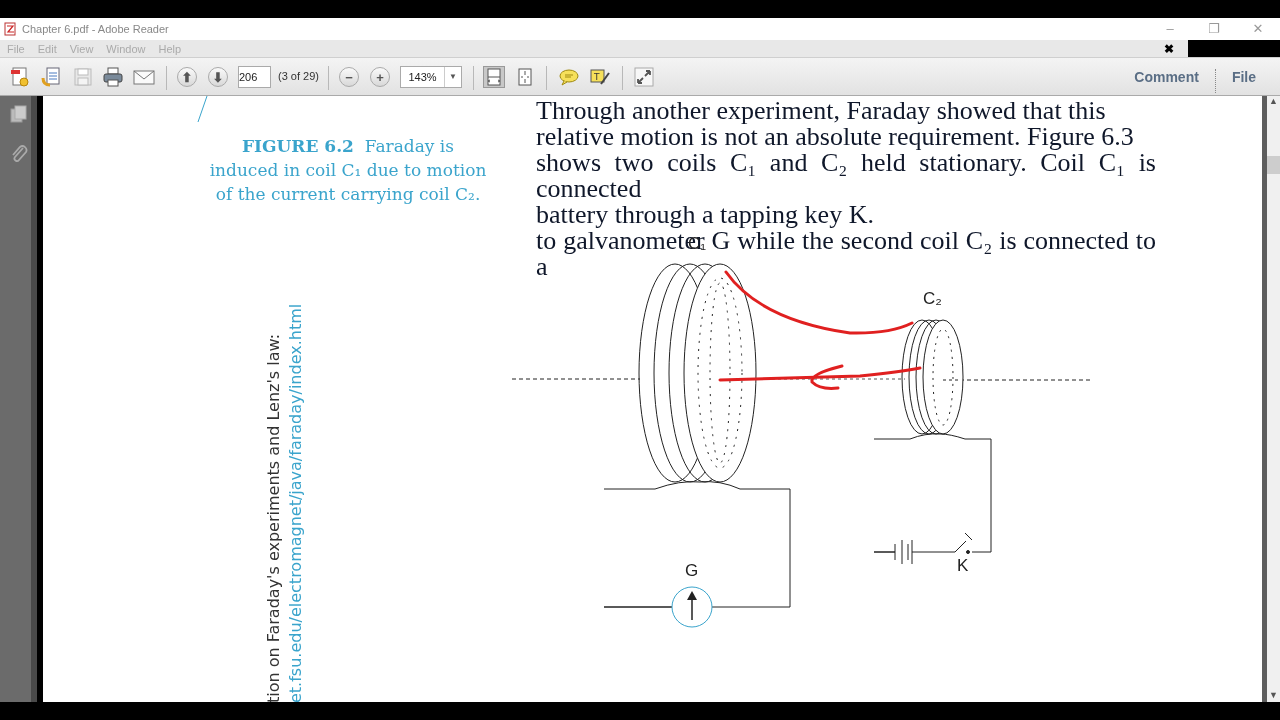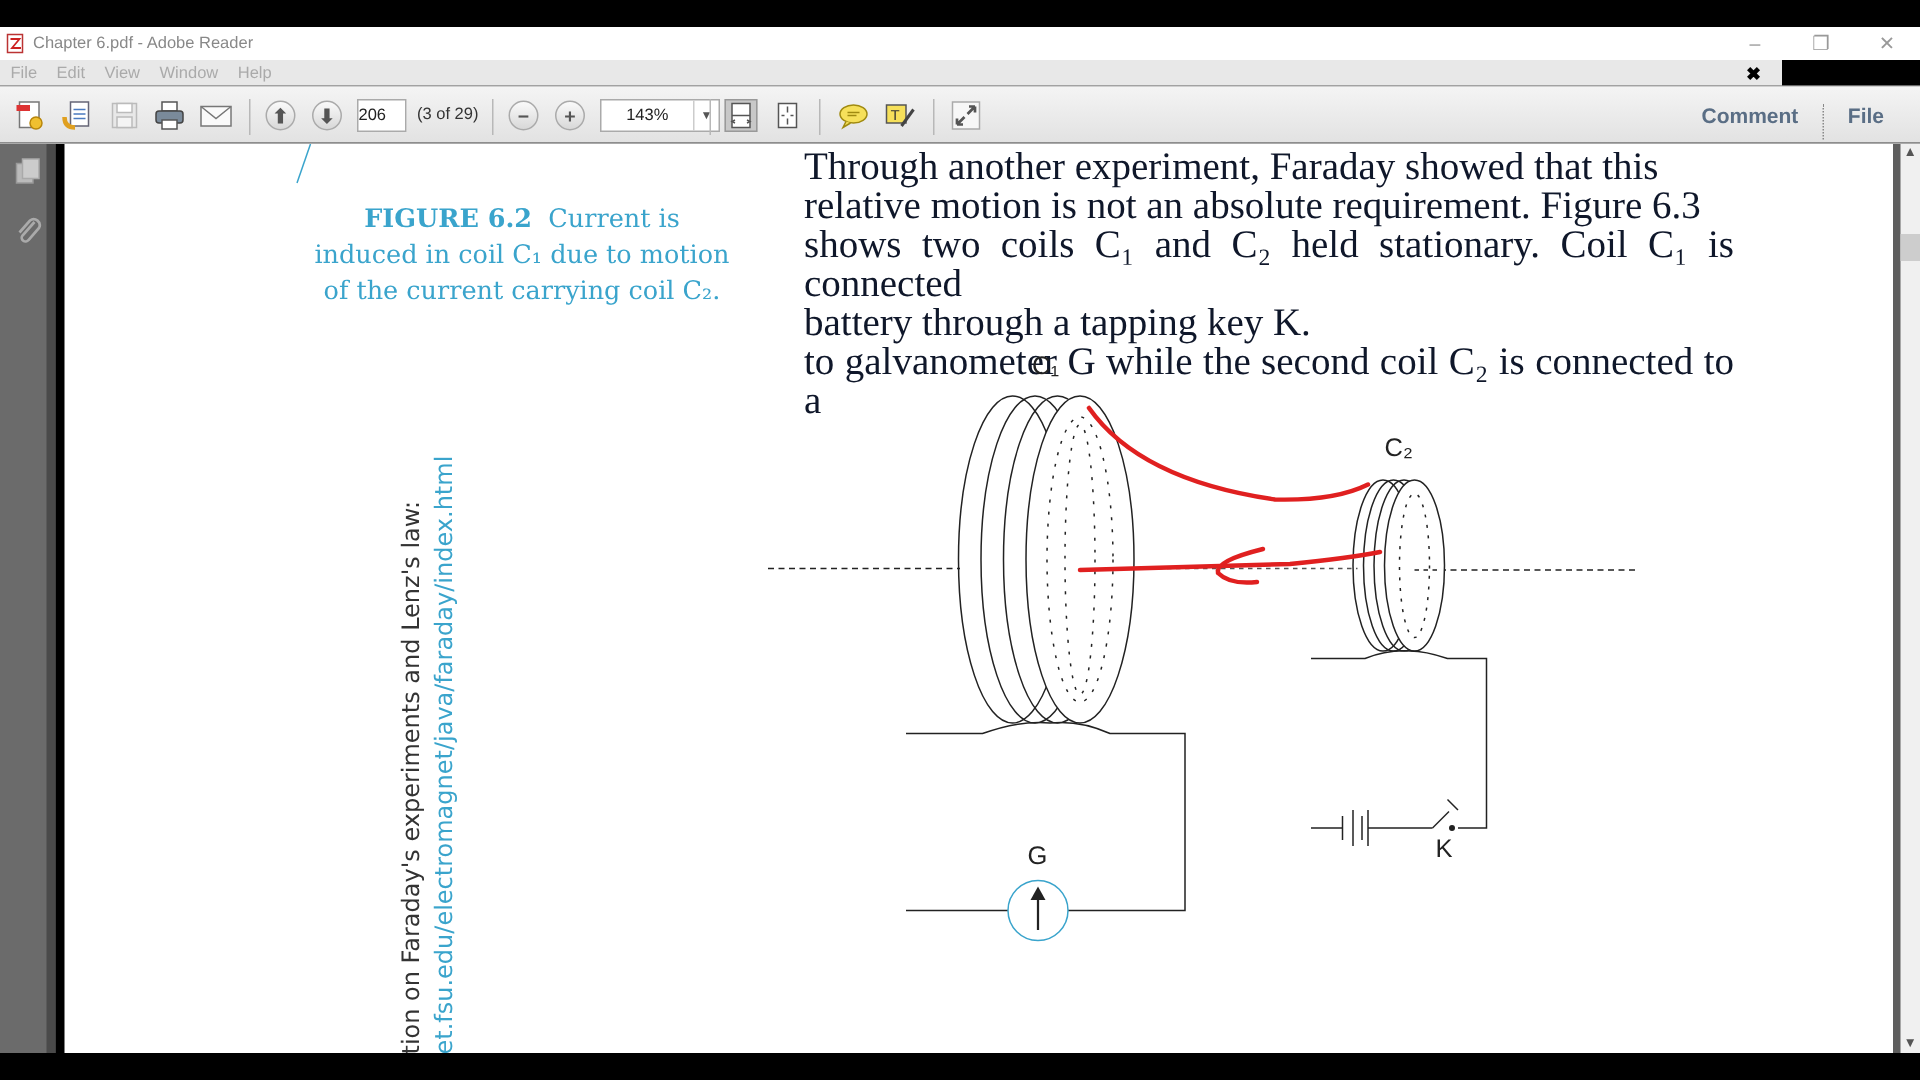--- a/index.html
+++ b/index.html
@@ -12,21 +12,21 @@
 .winctl span{width:44px;text-align:center;font-size:13px;color:#999;line-height:22px}
 .menubar{position:absolute;top:40px;left:0;width:1188px;height:17px;background:#e8e8e8;display:flex;align-items:center}
 .menubar span{font-size:11px;color:#aaa;margin-left:7px;margin-right:6px}
 .menubar .closex{position:absolute;right:8px;color:#000;font-weight:bold;font-size:12px}
 .toolbar{position:absolute;top:57px;left:0;width:1280px;height:39px;background:linear-gradient(#f4f4f4,#e2e2e2);border-bottom:1px solid #aaa;border-top:1px solid #cfcfcf}
 .tb{position:absolute;top:8px;width:22px;height:22px;display:flex;align-items:center;justify-content:center}
 .sep{position:absolute;top:8px;width:1px;height:24px;background:#b8b8b8}
 .circle-btn{width:20px;height:20px;border-radius:50%;border:1px solid #aaa;background:linear-gradient(#fafafa,#d8d8d8);display:flex;align-items:center;justify-content:center;color:#555;font-weight:bold;font-size:13px}
 .pagebox{position:absolute;top:8px;left:238px;width:33px;height:22px;background:#fff;border:1px solid #aaa;font-size:11px;line-height:20px;color:#222}
 .pagecount{position:absolute;top:12px;left:278px;font-size:11px;color:#333}
-.zoombox{position:absolute;top:8px;left:400px;width:80px;height:22px;background:#fff;border:1px solid #aaa;display:flex}
+.zoombox{position:absolute;top:8px;left:400px;width:62px;height:22px;background:#fff;border:1px solid #aaa;display:flex}
 .zoombox .val{flex:1;font-size:11px;text-align:center;line-height:20px;color:#222}
 .zoombox .dd{width:17px;border-left:1px solid #ccc;font-size:8px;color:#555;text-align:center;line-height:20px}
 .rightbtns{position:absolute;right:24px;top:11px;display:flex;align-items:flex-start}
 .rightbtns .rb{font-size:14px;font-weight:bold;color:#5a6e85}
 .rightbtns .dots{width:1px;height:24px;border-left:1px dotted #888;margin:0 16px}
 .leftpanel{position:absolute;top:96px;left:0;width:37px;height:606px;background:#6b6b6b;border-right:6px solid #4a4a4a}
 .lp-icon{position:absolute;left:9px;width:20px;height:20px}
 .docarea{position:absolute;top:96px;left:43px;width:1219px;height:606px;background:#fff;overflow:hidden}
 .scrollbar{position:absolute;top:96px;left:1262px;width:18px;height:606px;background:#f0f0f0;border-left:5px solid #5e5e5e}
 .scrollbar .up,.scrollbar .down{position:absolute;left:0;width:13px;text-align:center;font-size:9px;color:#555}
@@ -180,21 +180,21 @@
       </svg>
   </div>
 </div>
 
 <div class="docarea">
   <svg width="20" height="30" style="position:absolute;left:150px;top:0">
       <path d="M14 0 L5 26" stroke="#3aa4cc" stroke-width="1"></path>
     </svg>
 
   <div class="fig62">
-    <div><b>FIGURE 6.2</b>&nbsp; <span>Current is</span></div>
+    <div><b>FIGURE 6.2</b>&nbsp; <span>Faraday is</span></div>
     <div>induced in coil C₁ due to motion</div>
     <div>of the current carrying coil C₂.</div>
   </div>
 
   <div class="body-text">
     <div>Through another experiment, Faraday showed that this</div>
     <div>relative motion is not an absolute requirement. Figure 6.3</div>
     <div>shows two coils C₁ and C₂ held stationary. Coil C₁ is connected</div>
     <div>battery through a tapping key K.</div>
     <div>to galvanometer G while the second coil C₂ is connected to a</div>

